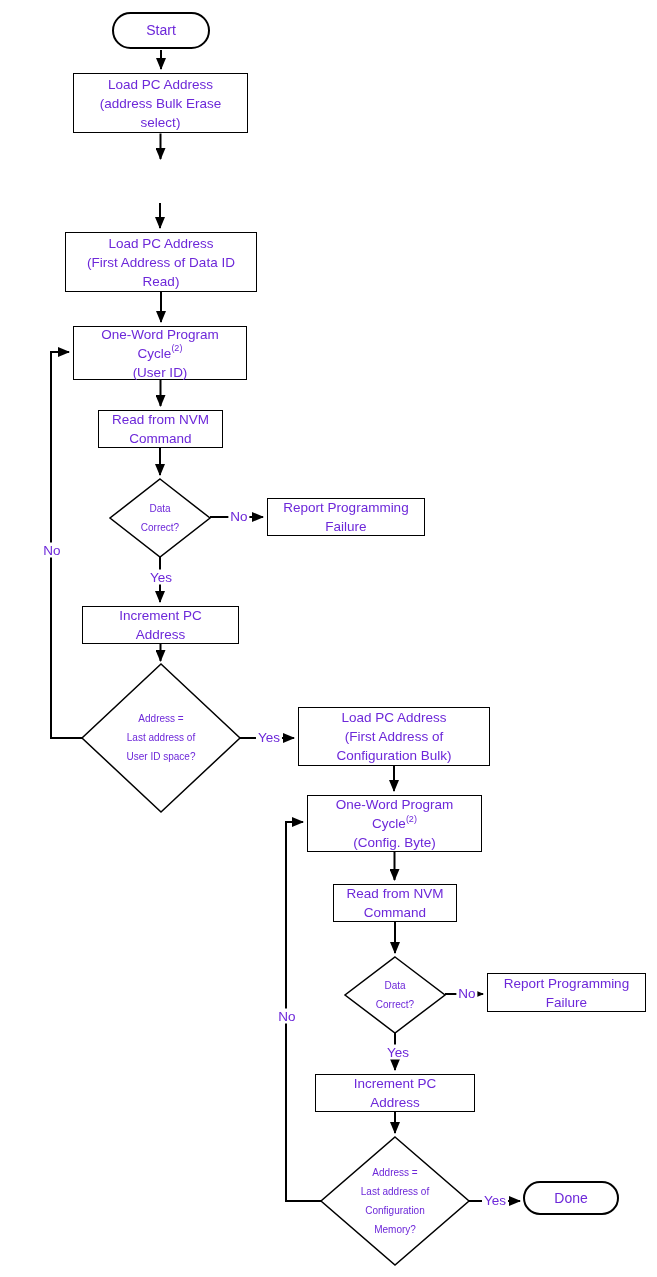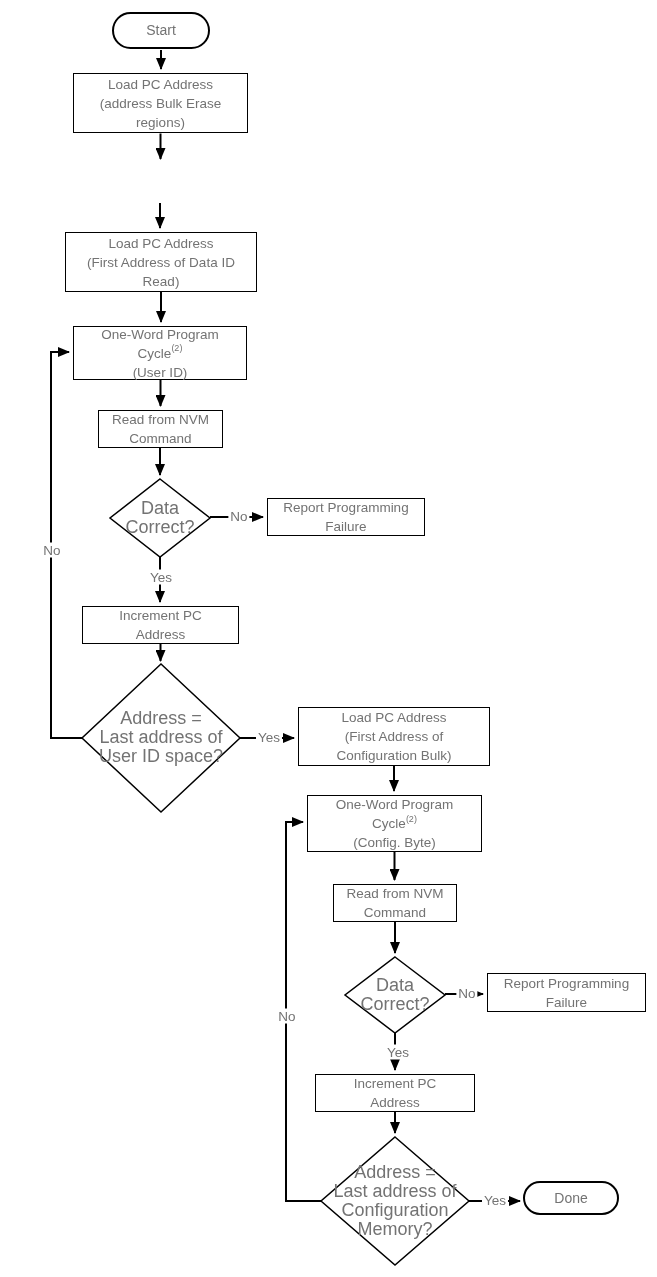--- a/index.html
+++ b/index.html
@@ -2,21 +2,21 @@
 <html><head>
 <meta charset="utf-8">
 <style>
   html, body { margin: 0; padding: 0; background: #ffffff; }
   .canvas {
     position: relative;
     width: 657px;
     height: 1277px;
     background: #ffffff;
     font-family: "Liberation Sans", sans-serif;
-    color: #737373;
+    color: #6d28d9;
     overflow: hidden;
   }
   .wires {
     position: absolute;
     left: 0; top: 0;
     width: 657px; height: 1277px;
   }
   .wires path.conn {
     fill: none;
     stroke: #000000;
@@ -45,21 +45,21 @@
     border-radius: 19px;
     font-size: 14px;
   }
   .dtext {
     position: absolute;
     display: flex;
     flex-direction: column;
     justify-content: center;
     align-items: center;
     text-align: center;
-    font-size: 18px;
+    font-size: 10px;
     line-height: 19px;
     background: transparent;
   }
   .ln { white-space: nowrap; }
   sup {
     font-size: 9px;
     line-height: 0;
     position: relative;
     top: -1px;
   }
@@ -115,21 +115,21 @@
     <div class="ln">Start</div>
   </div>
 
   <div class="node term" style="left:523px; top:1181px; width:96px; height:34px;">
     <div class="ln">Done</div>
   </div>
 
   <div class="node proc" style="left:73px; top:73px; width:175px; height:60px;">
     <div class="ln">Load PC Address</div>
     <div class="ln">(address Bulk Erase</div>
-    <div class="ln">regions)</div>
+    <div class="ln">select)</div>
   </div>
 
 
   <div class="node proc" style="left:65px; top:232px; width:192px; height:60px;">
     <div class="ln">Load PC Address</div>
     <div class="ln">(First Address of Data ID</div>
     <div class="ln">Read)</div>
   </div>
 
   <div class="node proc" style="left:73px; top:326px; width:174px; height:54px;">

